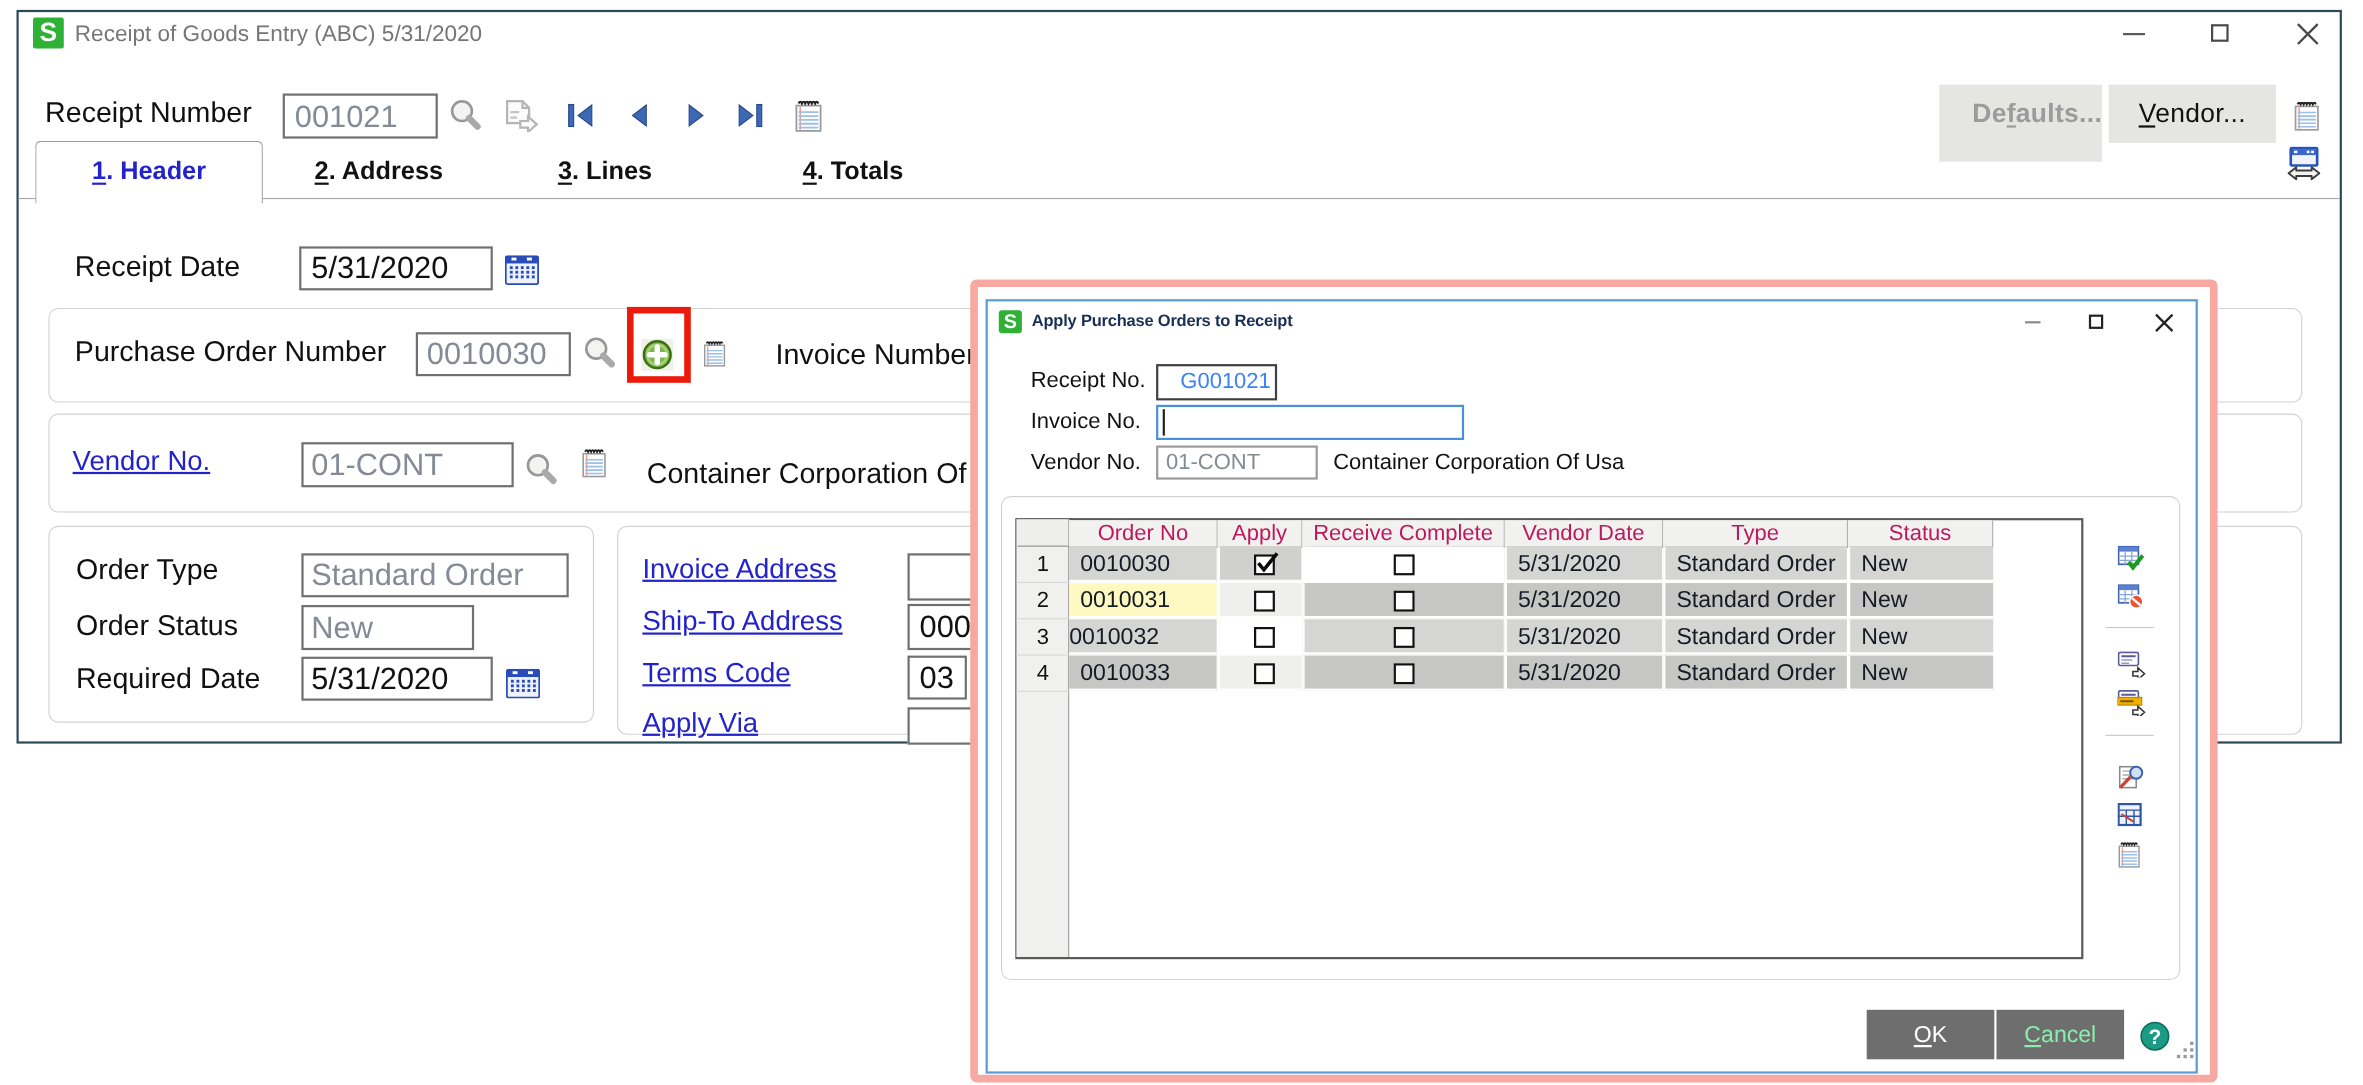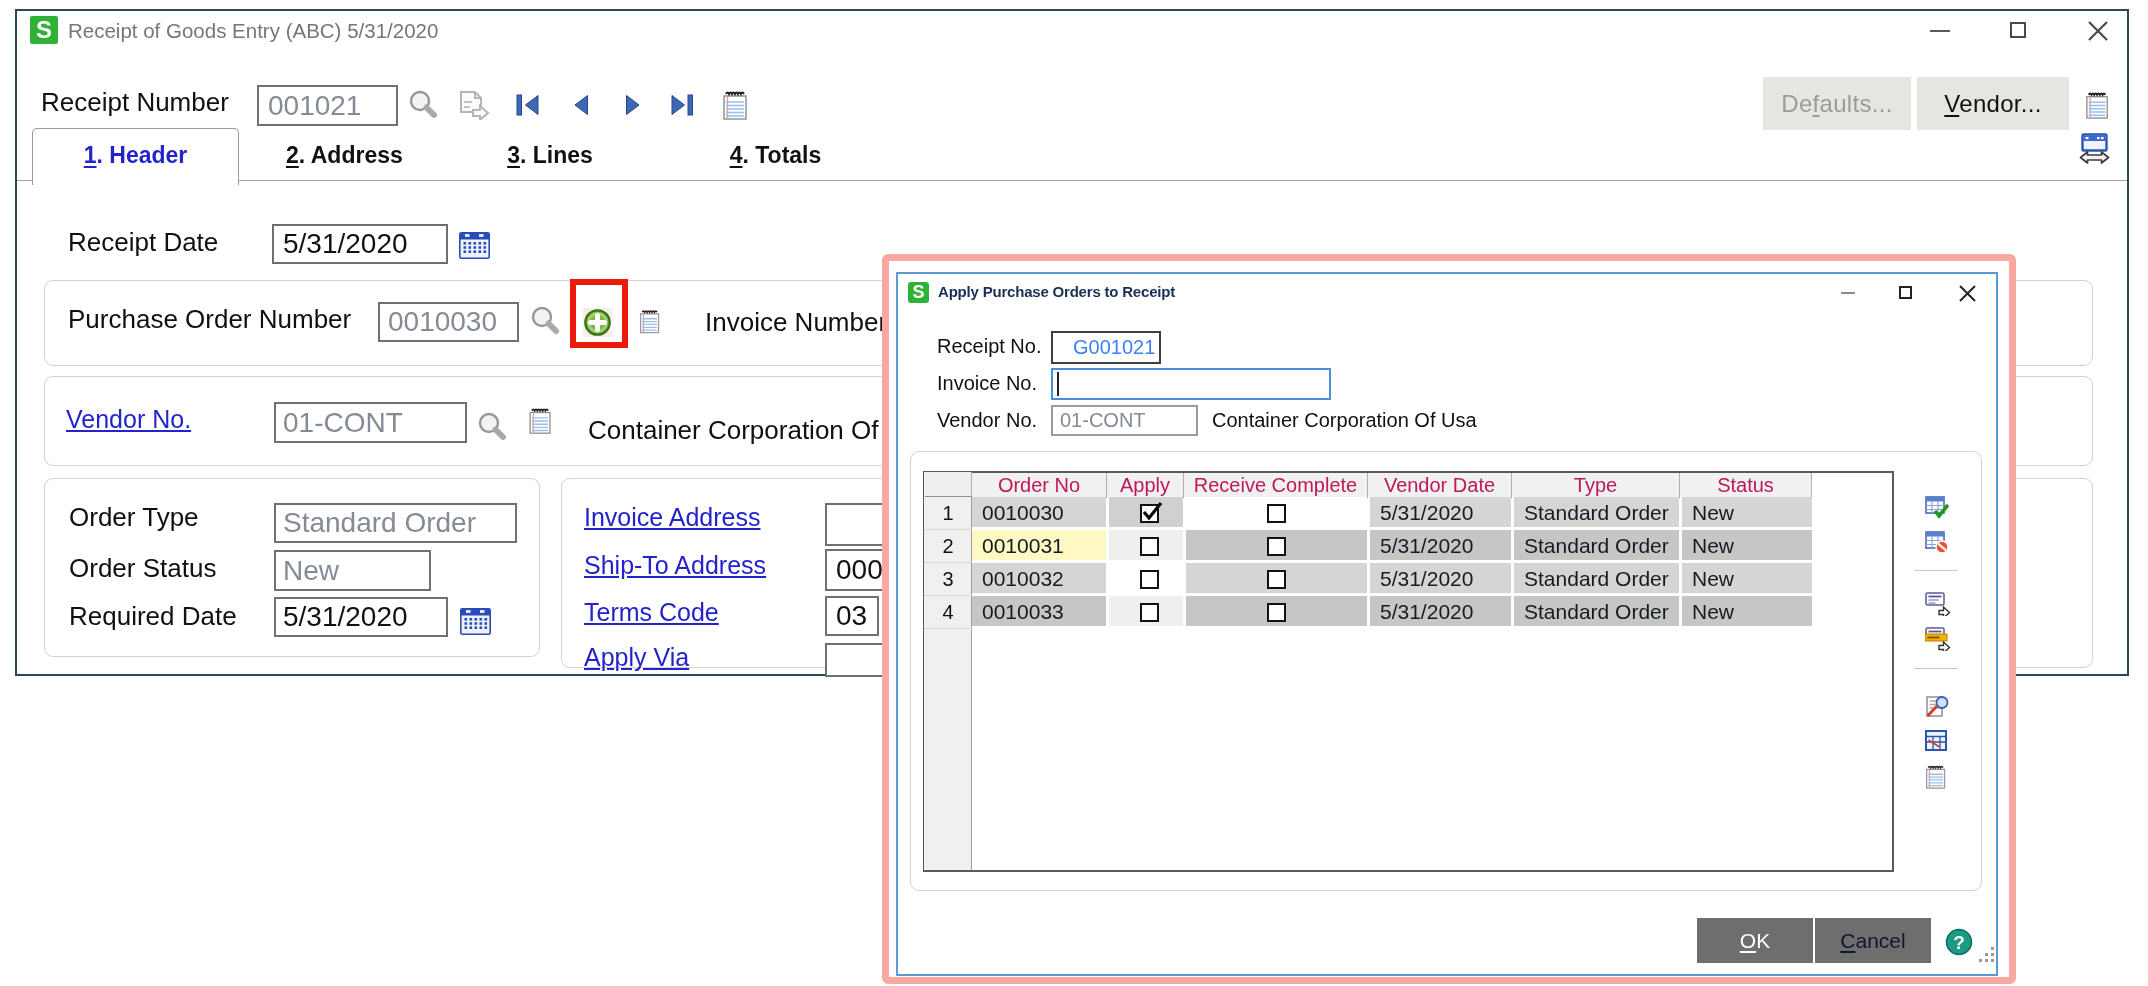--- a/index.html
+++ b/index.html
@@ -53,21 +53,21 @@
   <path d="M2 1.5 L14.5 11 L2 20.5 z" fill="#3c68b4" stroke="#27478c" stroke-width="1"></path>
   <rect x="18" y="1" width="4.5" height="20" fill="#3c68b4" stroke="#27478c" stroke-width="1"></rect>
 </svg>
 <svg class="abs" style="left:722px;top:91px;" width="27" height="30" viewBox="0 0 27 30">
   <rect x="2" y="5" width="22" height="23" fill="#fff" stroke="#9a9a9a" stroke-width="1.6"></rect>
   <path d="M5.5 6 v21" stroke="#e89a90" stroke-width="1.4"></path>
   <path d="M4 11 h18 M4 14.5 h18 M4 18 h18 M4 21.5 h18 M4 25 h18" stroke="#9cc0e8" stroke-width="1.6"></path>
   <path d="M4 3 q1.5 -3 3 0 q1.5 -3 3 0 q1.5 -3 3 0 q1.5 -3 3 0 q1.5 -3 3 0 q1.5 -3 3 0" fill="none" stroke="#222" stroke-width="2"></path>
 </svg>
 
-<div class="abs" style="left:1763px;top:77px;width:148px;height:53px;background:#e5e5e1;color:#9b9b9b;font-size:24px;letter-spacing:0.3px;text-align:center;line-height:53px;">De<u>f</u>aults...</div>
+<div class="abs" style="left:1763px;top:77px;width:148px;height:70px;background:#e5e5e1;color:#9b9b9b;font-size:24px;letter-spacing:0.3px;text-align:right;line-height:53px;font-weight:bold;">De<u>f</u>aults...</div>
 <div class="abs" style="left:1917px;top:77px;width:152px;height:53px;background:#e5e5e1;color:#111;font-size:24px;letter-spacing:0.3px;text-align:center;line-height:53px;"><u>V</u>endor...</div>
 <svg class="abs" style="left:2085px;top:92px;" width="25" height="28" viewBox="0 0 27 30">
   <rect x="2" y="5" width="22" height="23" fill="#fff" stroke="#9a9a9a" stroke-width="1.6"></rect>
   <path d="M5.5 6 v21" stroke="#e89a90" stroke-width="1.4"></path>
   <path d="M4 11 h18 M4 14.5 h18 M4 18 h18 M4 21.5 h18 M4 25 h18" stroke="#9cc0e8" stroke-width="1.6"></path>
   <path d="M4 3 q1.5 -3 3 0 q1.5 -3 3 0 q1.5 -3 3 0 q1.5 -3 3 0 q1.5 -3 3 0 q1.5 -3 3 0" fill="none" stroke="#222" stroke-width="2"></path>
 </svg>
 
 <svg class="abs" style="left:2079px;top:133px;" width="31" height="33" viewBox="0 0 31 33">
   <rect x="3.5" y="1.5" width="24" height="16" rx="1" fill="#f0f3fb" stroke="#2a55b8" stroke-width="2.4"></rect>
@@ -251,21 +251,21 @@
     <div class="abs rnum" style="left:924px;top:530px;height:33px;line-height:33px;border-bottom:1px solid #d8d8d8;">2</div>
     <div class="abs cell" style="left:972px;top:530px;width:134px;height:32px;background:#fef9c3;line-height:32px;padding-left:10px;border-bottom:2px solid #fff;">0010031</div>
     <div class="abs" style="left:1107px;top:530px;width:76px;height:32px;background:#efefed;border-left:2px solid #fff;border-bottom:2px solid #fff;"></div>
     <div class="abs cb" style="left:1140px;top:537px;"></div>
     <div class="abs" style="left:1184px;top:530px;width:183px;height:32px;background:#c6c6c4;border-left:2px solid #fff;border-bottom:2px solid #fff;"></div>
     <div class="abs cb" style="left:1267px;top:537px;"></div>
     <div class="abs cell" style="left:1368px;top:530px;width:143px;height:32px;background:#c6c6c4;line-height:31px;padding-left:10px;border-left:2px solid #fff;border-bottom:2px solid #fff;">5/31/2020</div>
     <div class="abs cell" style="left:1512px;top:530px;width:167px;height:32px;background:#c6c6c4;line-height:31px;padding-left:10px;border-left:2px solid #fff;border-bottom:2px solid #fff;">Standard Order</div>
     <div class="abs cell" style="left:1680px;top:530px;width:132px;height:32px;background:#c6c6c4;line-height:31px;padding-left:10px;border-left:2px solid #fff;border-bottom:2px solid #fff;">New</div>
     <div class="abs rnum" style="left:924px;top:563px;height:33px;line-height:33px;border-bottom:1px solid #d8d8d8;">3</div>
-    <div class="abs cell" style="left:972px;top:563px;width:134px;height:32px;background:#d5d5d3;line-height:32px;padding-left:10px;border-bottom:2px solid #fff;">0010032</div>
+    <div class="abs cell" style="left:972px;top:563px;width:134px;height:32px;background:#d5d5d3;line-height:32px;border-bottom:2px solid #fff;">0010032</div>
     <div class="abs" style="left:1107px;top:563px;width:76px;height:32px;background:#ffffff;border-left:2px solid #fff;border-bottom:2px solid #fff;"></div>
     <div class="abs cb" style="left:1140px;top:570px;"></div>
     <div class="abs" style="left:1184px;top:563px;width:183px;height:32px;background:#d5d5d3;border-left:2px solid #fff;border-bottom:2px solid #fff;"></div>
     <div class="abs cb" style="left:1267px;top:570px;"></div>
     <div class="abs cell" style="left:1368px;top:563px;width:143px;height:32px;background:#d5d5d3;line-height:31px;padding-left:10px;border-left:2px solid #fff;border-bottom:2px solid #fff;">5/31/2020</div>
     <div class="abs cell" style="left:1512px;top:563px;width:167px;height:32px;background:#d5d5d3;line-height:31px;padding-left:10px;border-left:2px solid #fff;border-bottom:2px solid #fff;">Standard Order</div>
     <div class="abs cell" style="left:1680px;top:563px;width:132px;height:32px;background:#d5d5d3;line-height:31px;padding-left:10px;border-left:2px solid #fff;border-bottom:2px solid #fff;">New</div>
     <div class="abs rnum" style="left:924px;top:596px;height:33px;line-height:33px;border-bottom:1px solid #d8d8d8;">4</div>
     <div class="abs cell" style="left:972px;top:596px;width:134px;height:32px;background:#c6c6c4;line-height:32px;padding-left:10px;border-bottom:2px solid #fff;">0010033</div>
     <div class="abs" style="left:1107px;top:596px;width:76px;height:32px;background:#efefed;border-left:2px solid #fff;border-bottom:2px solid #fff;"></div>
@@ -319,21 +319,21 @@
     </svg>
     <svg class="abs" style="left:1925px;top:765px;" width="22" height="25" viewBox="0 0 27 30">
       <rect x="2" y="5" width="22" height="23" fill="#fff" stroke="#9a9a9a" stroke-width="1.6"></rect>
       <path d="M5.5 6 v21" stroke="#e89a90" stroke-width="1.4"></path>
       <path d="M4 11 h18 M4 14.5 h18 M4 18 h18 M4 21.5 h18 M4 25 h18" stroke="#9cc0e8" stroke-width="1.6"></path>
       <path d="M4 3 q1.5 -3 3 0 q1.5 -3 3 0 q1.5 -3 3 0 q1.5 -3 3 0 q1.5 -3 3 0 q1.5 -3 3 0" fill="none" stroke="#222" stroke-width="2"></path>
     </svg>
   </div>
 
 <div class="abs" style="left:1697px;top:918px;width:116px;height:45px;background:#6e6e6e;color:#fff;font-size:21px;text-align:center;line-height:45px;"><u>O</u>K</div>
-<div class="abs" style="left:1815px;top:918px;width:116px;height:45px;background:#6e6e6e;color:#0f172a;font-size:21px;text-align:center;line-height:45px;"><u>C</u>ancel</div>
+<div class="abs" style="left:1815px;top:918px;width:116px;height:45px;background:#6e6e6e;color:#86efac;font-size:21px;text-align:center;line-height:45px;"><u>C</u>ancel</div>
 <svg class="abs" style="left:1945px;top:928px;" width="28" height="28" viewBox="0 0 28 28">
   <circle cx="14" cy="14" r="12.5" fill="#1b9a84" stroke="#0e6e5e" stroke-width="1.5"></circle>
   <text x="14" y="21" font-size="19" font-weight="bold" fill="#fff" text-anchor="middle" font-family="Liberation Sans">?</text>
 </svg>
 
 <svg class="abs" style="left:1978px;top:946px;" width="18" height="18" viewBox="0 0 18 18">
   <g fill="#9a9a9a">
       <rect x="13" y="1" width="3" height="3"></rect>
       <rect x="13" y="7" width="3" height="3"></rect>
       <rect x="7" y="7" width="3" height="3"></rect>

